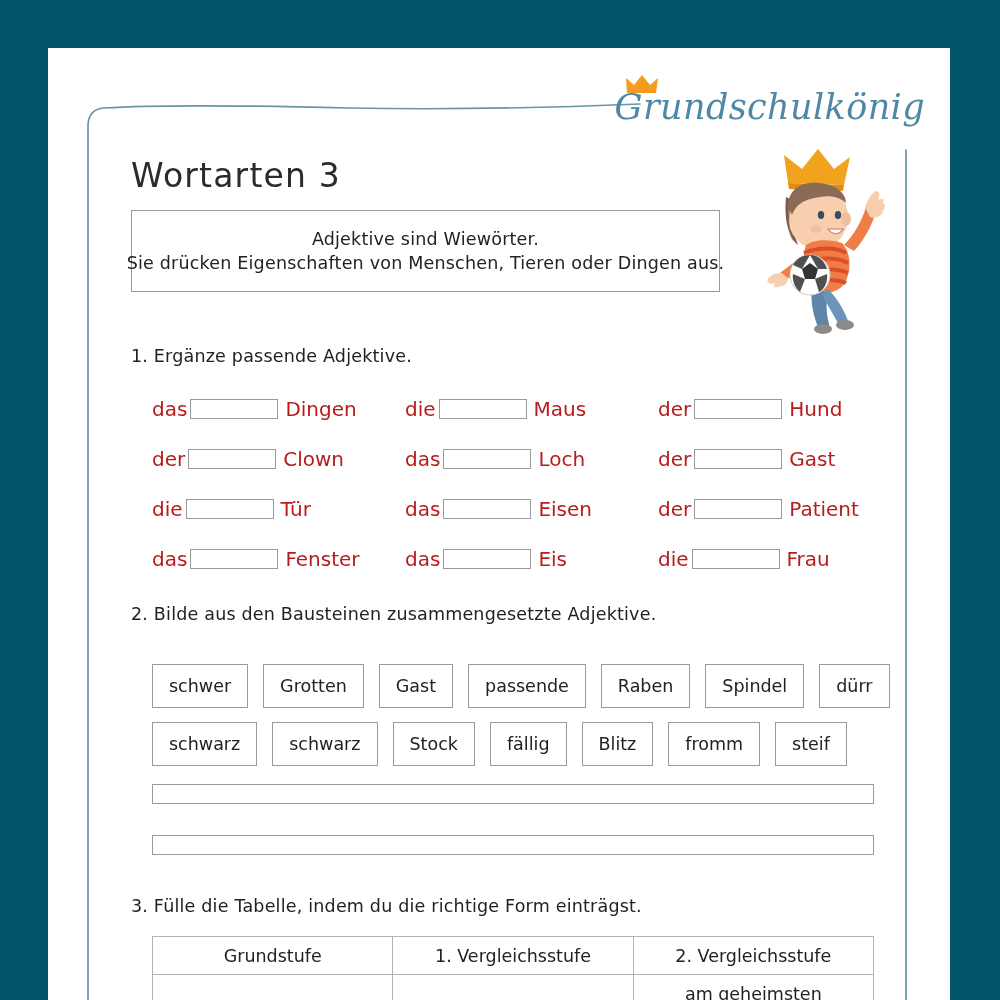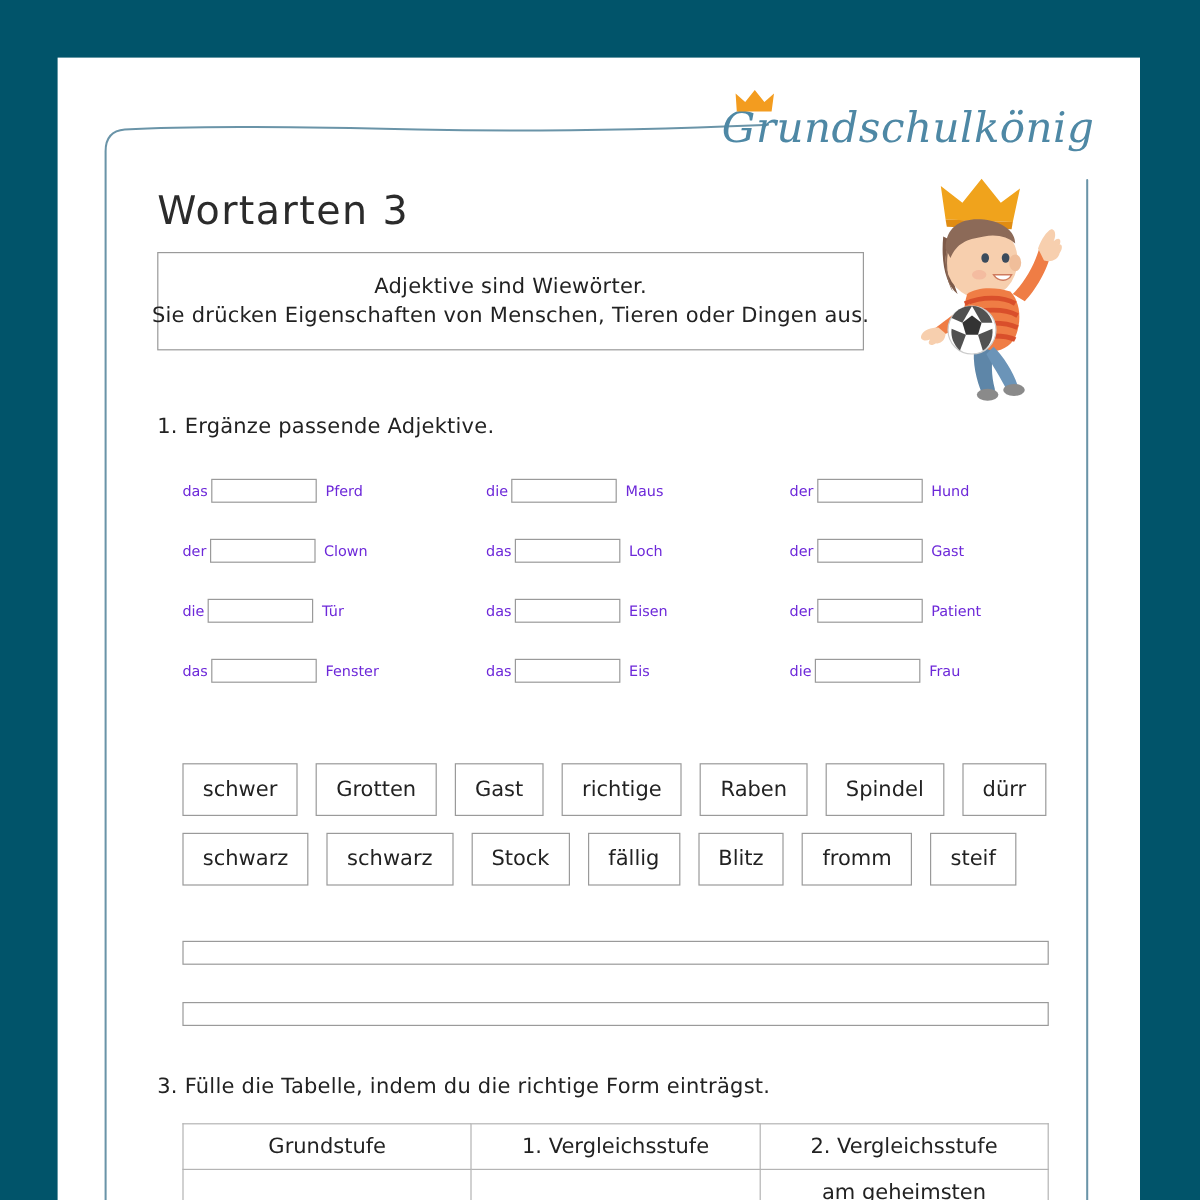--- a/index.html
+++ b/index.html
@@ -14,21 +14,21 @@
     left: 48px; top: 48px;
     width: 902px; height: 952px;
     background: #ffffff;
     overflow: hidden;
   }
   
   .frame { position: absolute; left: 0; top: 0; width: 902px; height: 952px;
            pointer-events: none; }
   
   .logo {
-    position: absolute; right: 38px; top: 42px;
+    position: absolute; right: 25px; top: 42px;
   }
   .logo-word {
     font-family: "DejaVu Serif", serif;
     font-style: italic;
     font-size: 35px;
     color: #4e88a5;
     letter-spacing: 0.4px;
     line-height: 1;
     white-space: nowrap;
   }
@@ -59,30 +59,30 @@
     position: absolute; left: 83px;
     font-size: 17.5px; color: #222; letter-spacing: .2px; white-space: nowrap;
   }
   #task1 { top: 298px; }
   #task2 { top: 556px; }
   #task3 { top: 848px; }
   
   .ex1 { position: absolute; left: 104px; top: 336px; width: 760px; }
   .ex1-row { display: flex; height: 50px; }
   .ex1-cell { width: 253px; display: flex; align-items: center;
-              font-size: 12px; color: #6d28d9; white-space: nowrap; }
+              font-size: 20px; color: #b91c1c; white-space: nowrap; }
   .art { display: inline-block; }
   .blank {
     display: inline-block; width: 88px; height: 20px;
     border: 1px solid #9a9a9a; background: #fff;
     margin: 0 7px 0 3px; vertical-align: middle;
   }
   .noun { display: inline-block; }
   
-  .ex2 { position: absolute; left: 104px; top: 588px; }
+  .ex2 { position: absolute; left: 104px; top: 616px; }
   .chip-row { display: flex; gap: 15px; margin-bottom: 14px; }
   .chip {
     border: 1px solid #9a9a9a; background: #fff;
     height: 44px; padding: 0 16px;
     display: flex; align-items: center; justify-content: center;
     font-size: 17.5px; color: #222; white-space: nowrap;
   }
   .answer-lines { position: absolute; left: 104px; top: 736px; }
   .answer-line {
     width: 722px; height: 20px;
@@ -171,21 +171,21 @@
     <div class="ln">Sie drücken Eigenschaften von Menschen, Tieren oder Dingen aus.</div>
   </div>
 
   <div class="task" id="task1">1. Ergänze passende Adjektive.</div>
 
   <div class="ex1">
     <div class="ex1-row">
       <div class="ex1-cell">
         <span class="art">das</span>
         <span class="blank"></span>
-        <span class="noun">Pferd</span>
+        <span class="noun">Dingen</span>
       </div>
       <div class="ex1-cell">
         <span class="art">die</span>
         <span class="blank"></span>
         <span class="noun">Maus</span>
       </div>
       <div class="ex1-cell">
         <span class="art">der</span>
         <span class="blank"></span>
         <span class="noun">Hund</span>
@@ -237,27 +237,28 @@
         <span class="noun">Eis</span>
       </div>
       <div class="ex1-cell">
         <span class="art">die</span>
         <span class="blank"></span>
         <span class="noun">Frau</span>
       </div>
     </div>
   </div>
 
+  <div class="task" id="task2">2. Bilde aus den Bausteinen zusammengesetzte Adjektive.</div>
 
   <div class="ex2">
     <div class="chip-row">
       <div class="chip">schwer</div>
       <div class="chip">Grotten</div>
       <div class="chip">Gast</div>
-      <div class="chip">richtige</div>
+      <div class="chip">passende</div>
       <div class="chip">Raben</div>
       <div class="chip">Spindel</div>
       <div class="chip">dürr</div>
     </div>
     <div class="chip-row">
       <div class="chip">schwarz</div>
       <div class="chip">schwarz</div>
       <div class="chip">Stock</div>
       <div class="chip">fällig</div>
       <div class="chip">Blitz</div>

